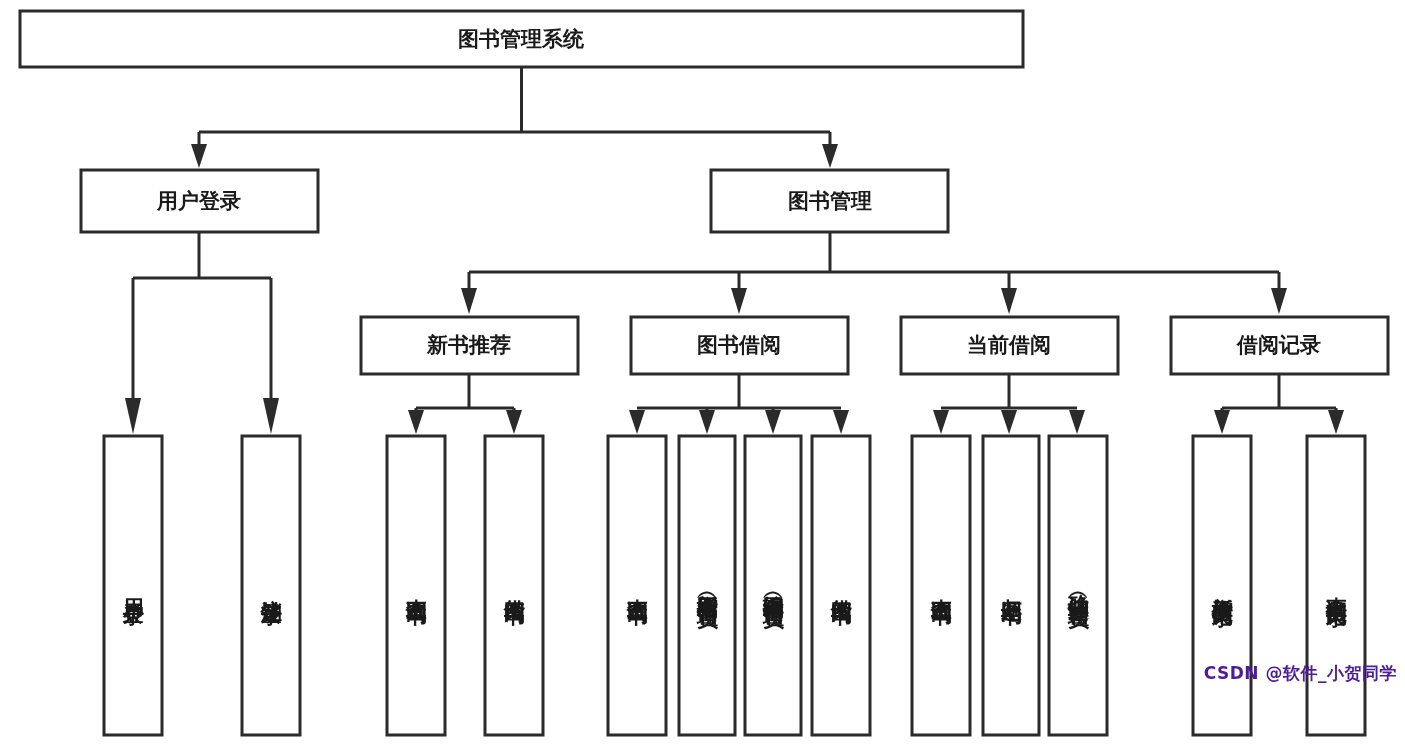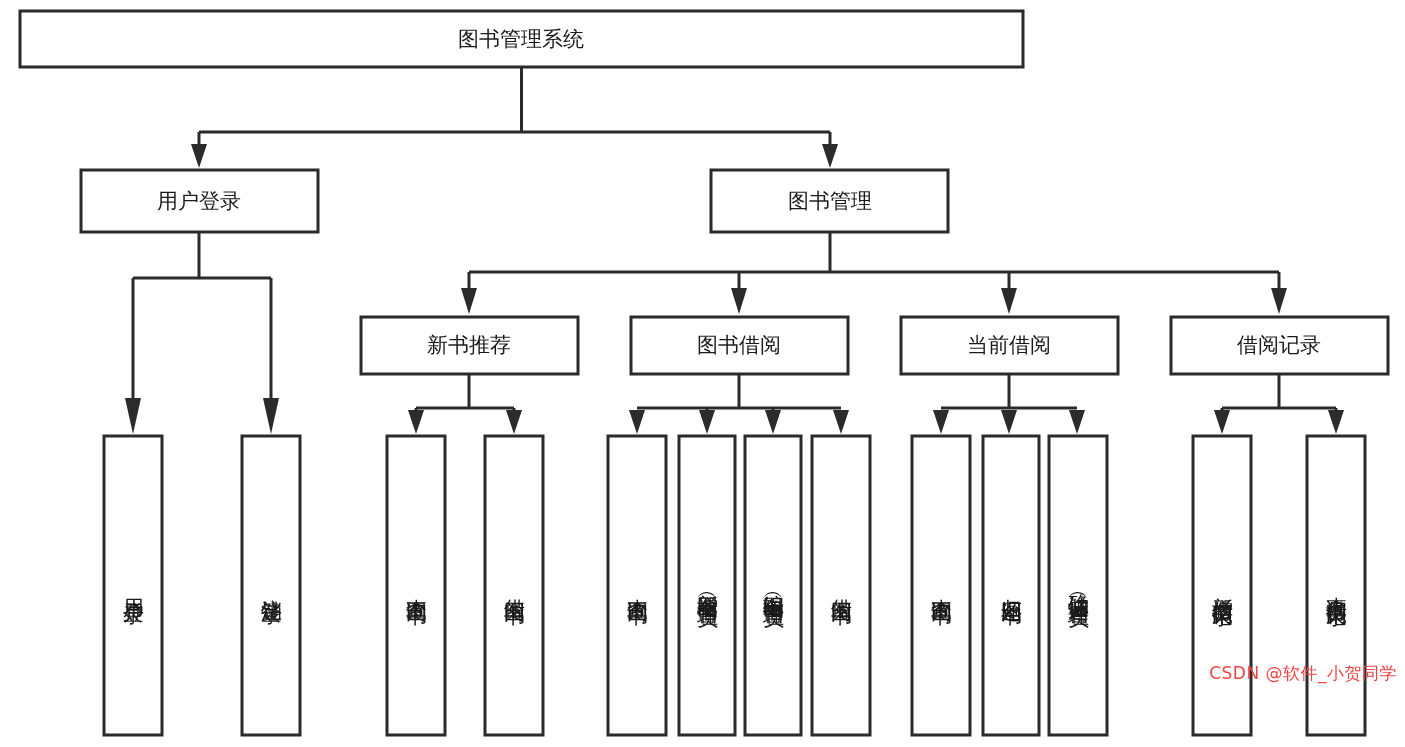--- a/index.html
+++ b/index.html
@@ -11,20 +11,21 @@
     width: 1405px;
     height: 747px;
     font-family: "DejaVu Sans", "Liberation Sans", sans-serif;
     overflow: hidden;
   }
   #diagram-root {
     position: relative;
     width: 1405px;
     height: 691px;
     background: #ffffff;
+    font-weight: bold;
   }
   svg.diagram-svg {
     position: absolute;
     left: 0;
     top: 0;
     width: 1405px;
     height: 747px;
   }
   .node-box {
     fill: #ffffff;
@@ -63,21 +64,21 @@
     text-align: center;
     white-space: nowrap;
     pointer-events: none;
   }
   .watermark {
     position: absolute;
     right: 8px;
     bottom: 6px;
     font-family: "DejaVu Sans", "Liberation Sans", sans-serif;
     font-size: 17px;
-    color: #ef4444;
+    color: #4c1d95;
     letter-spacing: 0.5px;
     white-space: nowrap;
   }
 </style>
 </head>
 <body>
 
 <div id="diagram-root">
 
   <svg class="diagram-svg" viewBox="0 0 1405 747">

